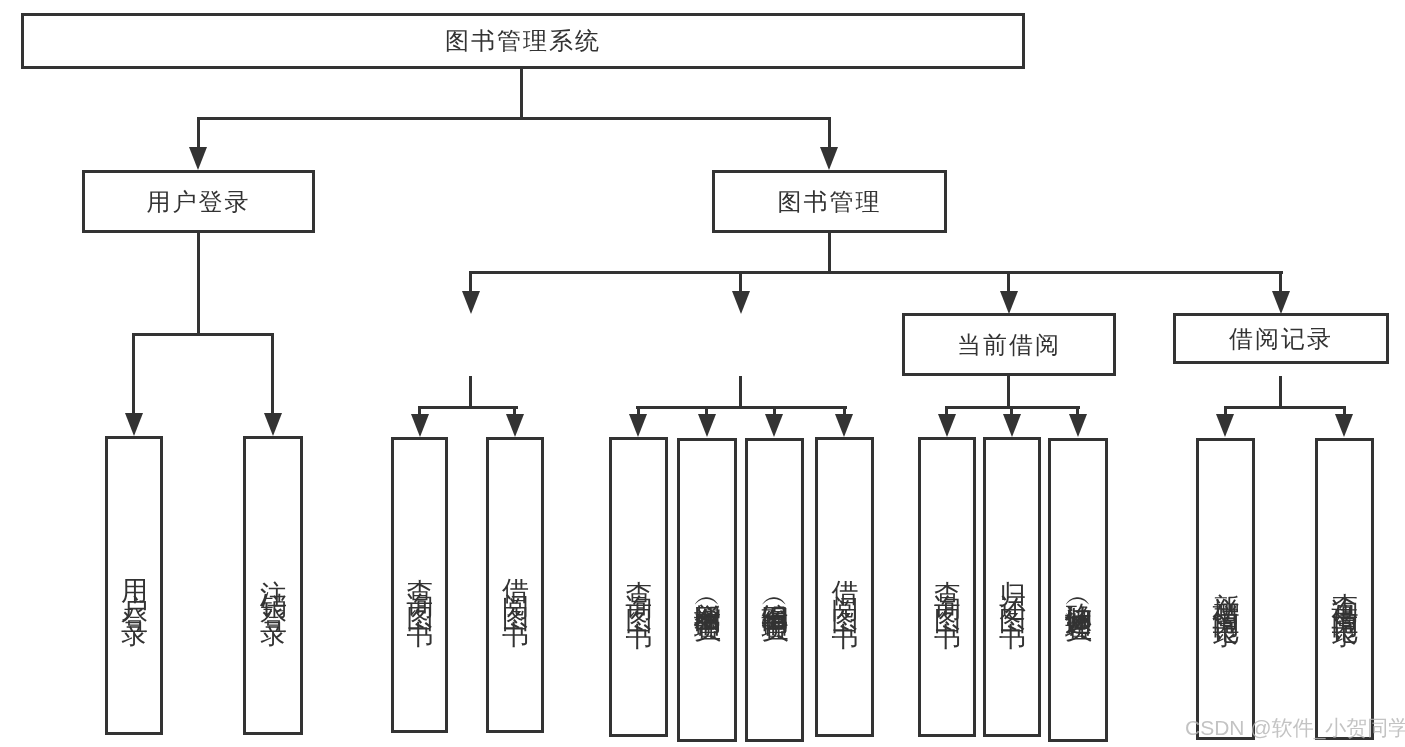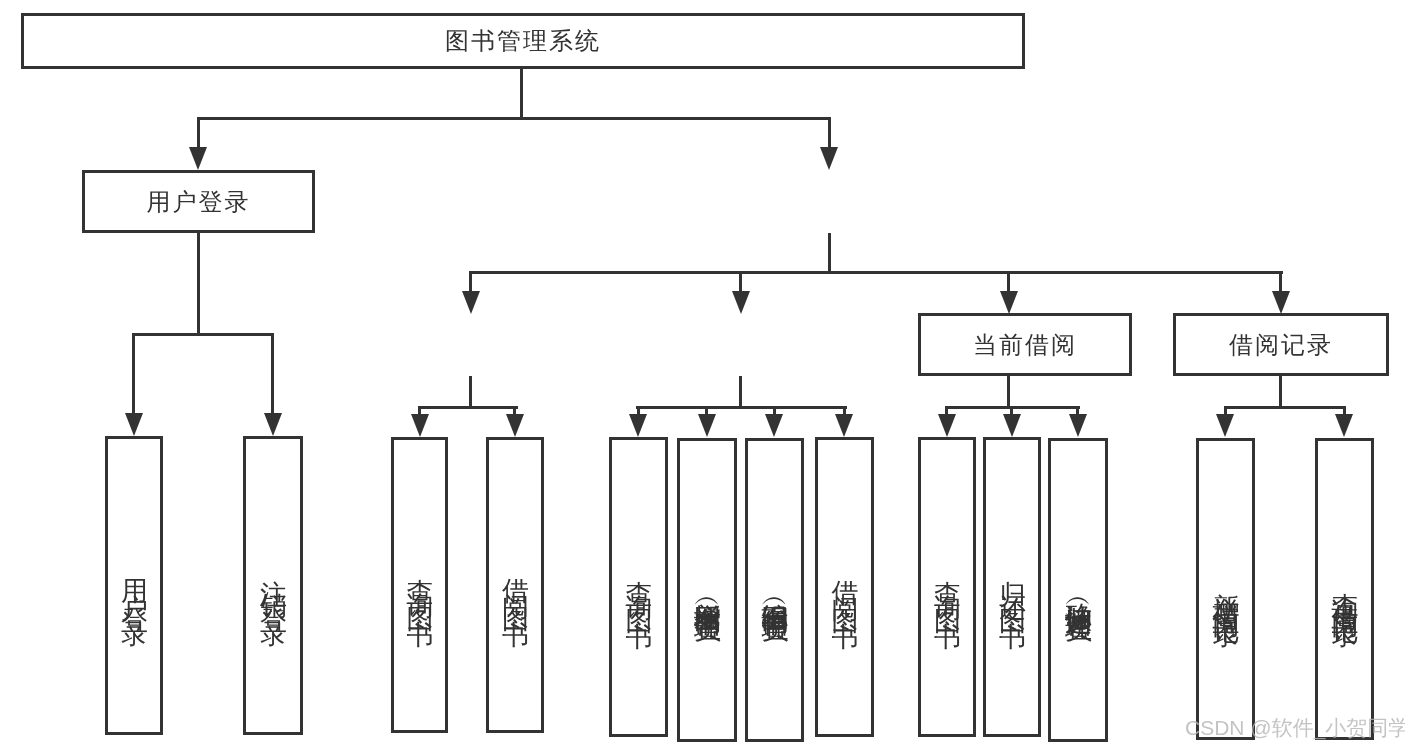--- a/index.html
+++ b/index.html
@@ -96,25 +96,28 @@
   <div class="vl" style="left:1343px;top:406px;height:10px;"></div>
   <div class="arr" style="left:1335px;top:414px;"></div>
 
   <div class="node h" style="left:21px;top:13px;width:1004px;height:56px;">
     <span>图书管理系统</span>
   </div>
 
   <div class="node h" style="left:82px;top:170px;width:233px;height:63px;">
     <span>用户登录</span>
   </div>
+  <div class="node h" style="left:712px;top:170px;width:235px;height:63px;">
+    <span>图书管理</span>
+  </div>
 
-  <div class="node h" style="left:902px;top:313px;width:214px;height:63px;margin-left:16px;">
+  <div class="node h" style="left:902px;top:313px;width:214px;height:63px;">
     <span>当前借阅</span>
   </div>
-  <div class="node h" style="left:1173px;top:313px;width:216px;height:63px;align-items:center;">
+  <div class="node h" style="left:1173px;top:313px;width:216px;height:51px;align-items:center;">
     <span>借阅记录</span>
   </div>
 
   <div class="node v" style="left:105px;top:436px;width:58px;height:299px;">
     <span class="vtext">用户登录</span>
   </div>
   <div class="node v" style="left:243px;top:436px;width:60px;height:299px;">
     <span class="vtext">注销登录</span>
   </div>
 

